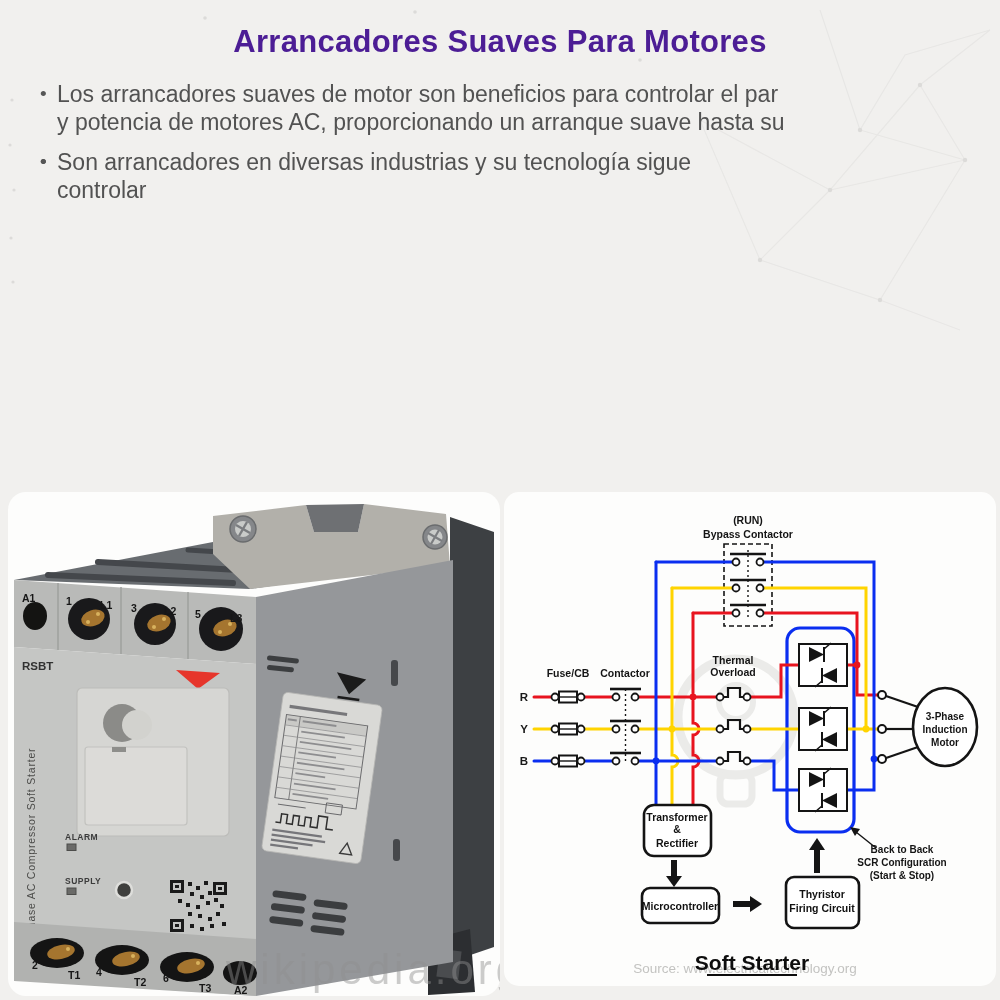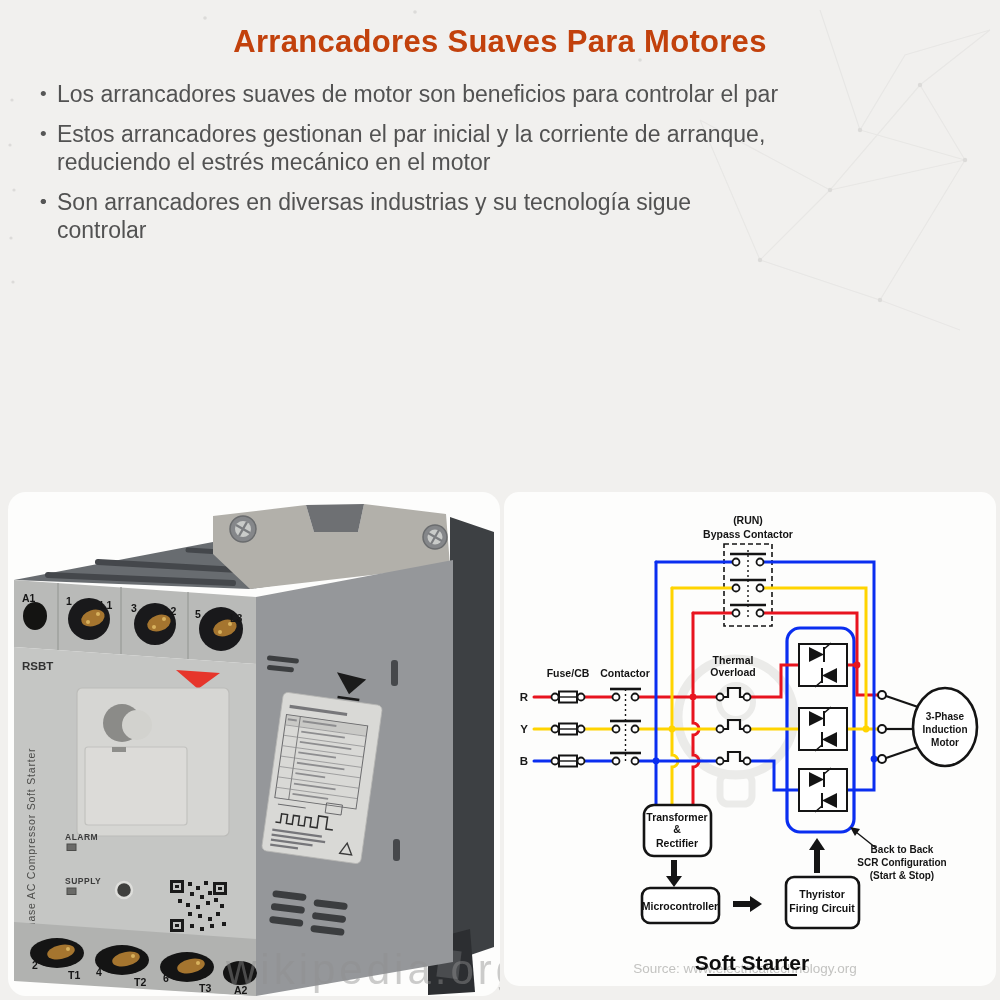--- a/index.html
+++ b/index.html
@@ -4,21 +4,21 @@
 <style>
   html,body{margin:0;padding:0;}
   body{
     width:1000px;height:1000px;position:relative;overflow:hidden;
     background:#f1f0ee;
     font-family:"Liberation Sans", sans-serif;
   }
   .bg-mesh{position:absolute;top:0;left:0;width:1000px;height:1000px;pointer-events:none;}
   h1.title{
     position:absolute;top:24px;left:0;width:1000px;margin:0;
-    text-align:center;font-size:31px;font-weight:700;color:#c2410c;letter-spacing:.3px;
+    text-align:center;font-size:31px;font-weight:700;color:#4c1d95;letter-spacing:.3px;
   }
   ul.bullets{
     position:absolute;top:80px;left:40px;width:915px;margin:0;padding:0;list-style:none;
     color:#525252;font-size:23px;line-height:28px;font-weight:400;
   }
   ul.bullets li{position:relative;padding-left:17px;margin:0 0 12px 0;}
   ul.bullets li::before{content:"•";position:absolute;left:0;top:0;font-size:19px;color:#565656;}
   ul.bullets li span{display:block;}
   .card{position:absolute;background:#fdfdfc;border-radius:15px;}
   .photo-card{left:8px;top:492px;width:492px;height:504px;border-radius:18px;}
@@ -57,24 +57,21 @@
     <circle cx="415" cy="12" r="1.8"></circle>
       <circle cx="640" cy="60" r="1.8"></circle>
   </g>
 </svg>
 
 <h1 class="title">Arrancadores Suaves Para Motores</h1>
 
 <ul class="bullets">
   <li>
     <span>Los arrancadores suaves de motor son beneficios para controlar el par</span>
-  </li>
-  <li>
-    <span>Estos arrancadores gestionan el par inicial y la corriente de arranque,</span>
-    <span>reduciendo el estrés mecánico en el motor</span>
+    <span>y potencia de motores AC, proporcionando un arranque suave hasta su</span>
   </li>
   <li>
   </li>
   <li>
     <span>Son arrancadores en diversas industrias y su tecnología sigue</span>
     <span>controlar</span>
   </li>
 </ul>
 
 <div class="card photo-card">

